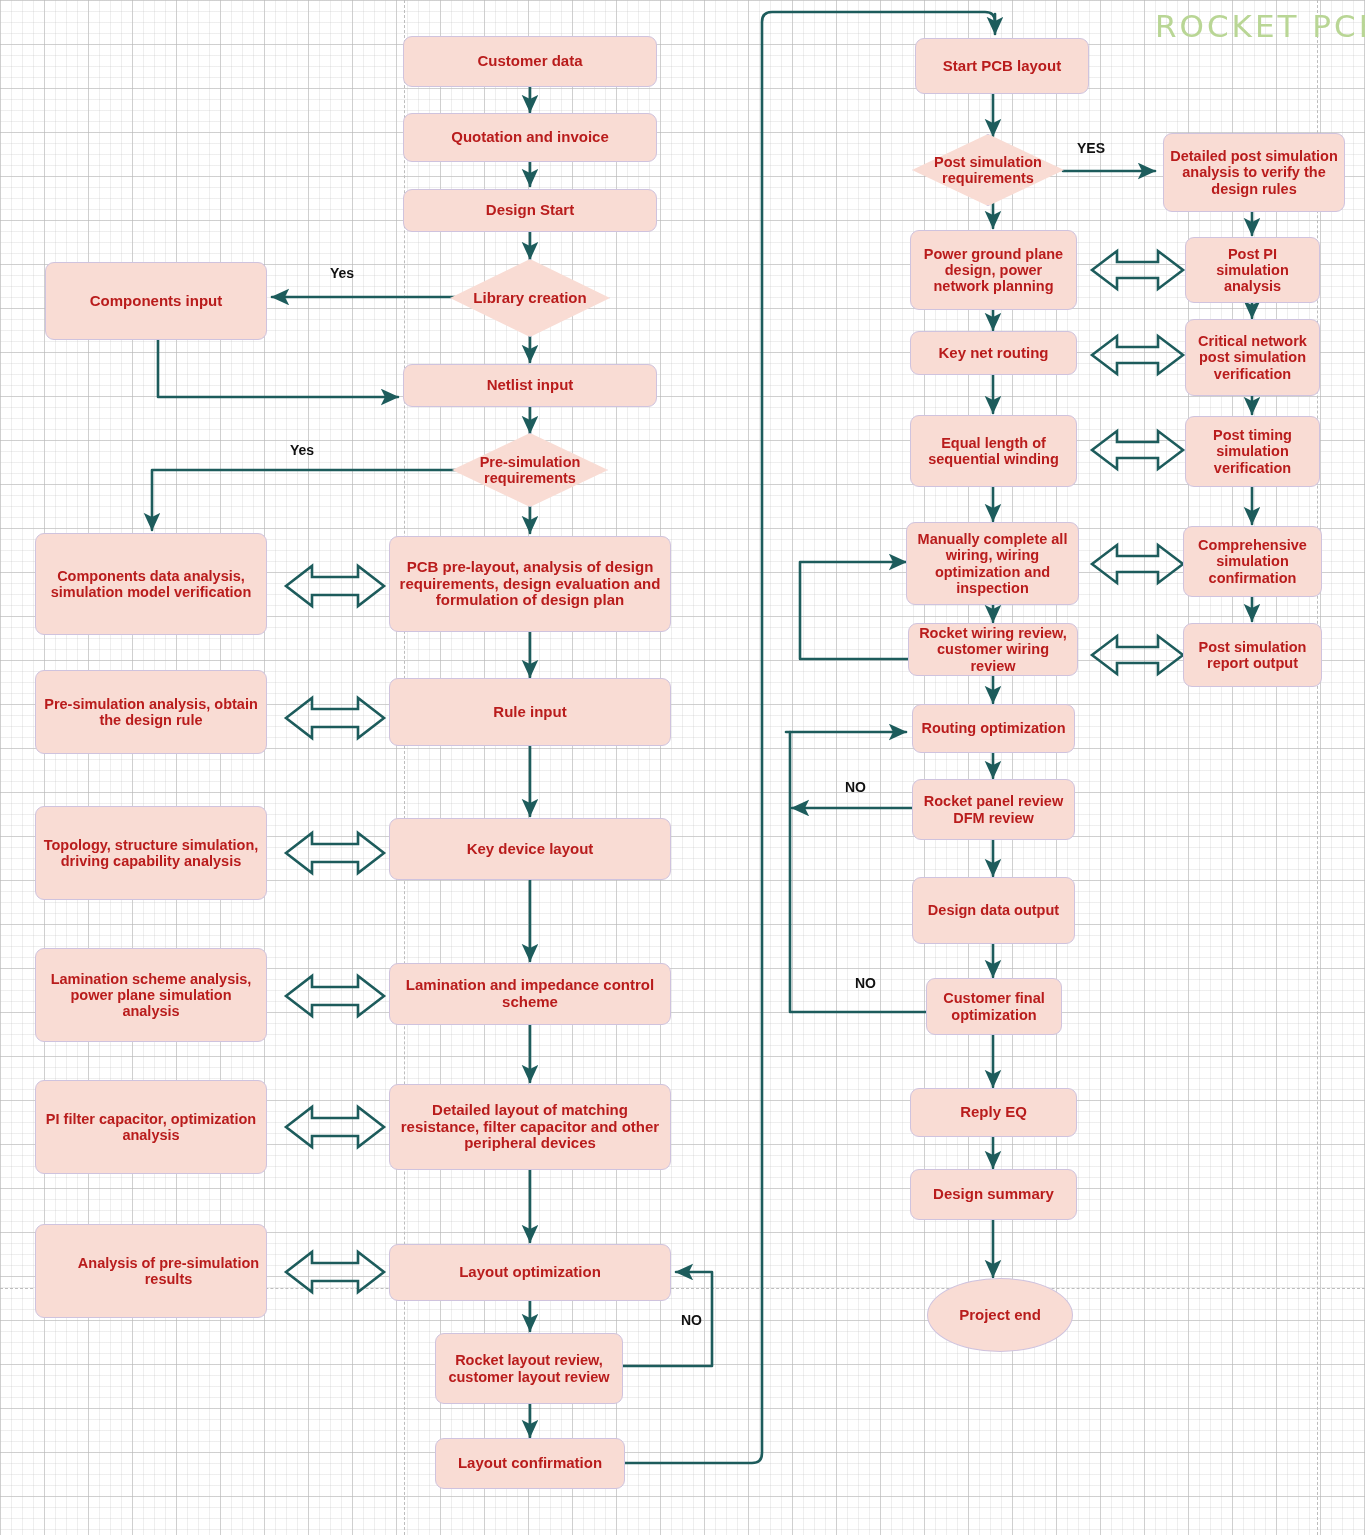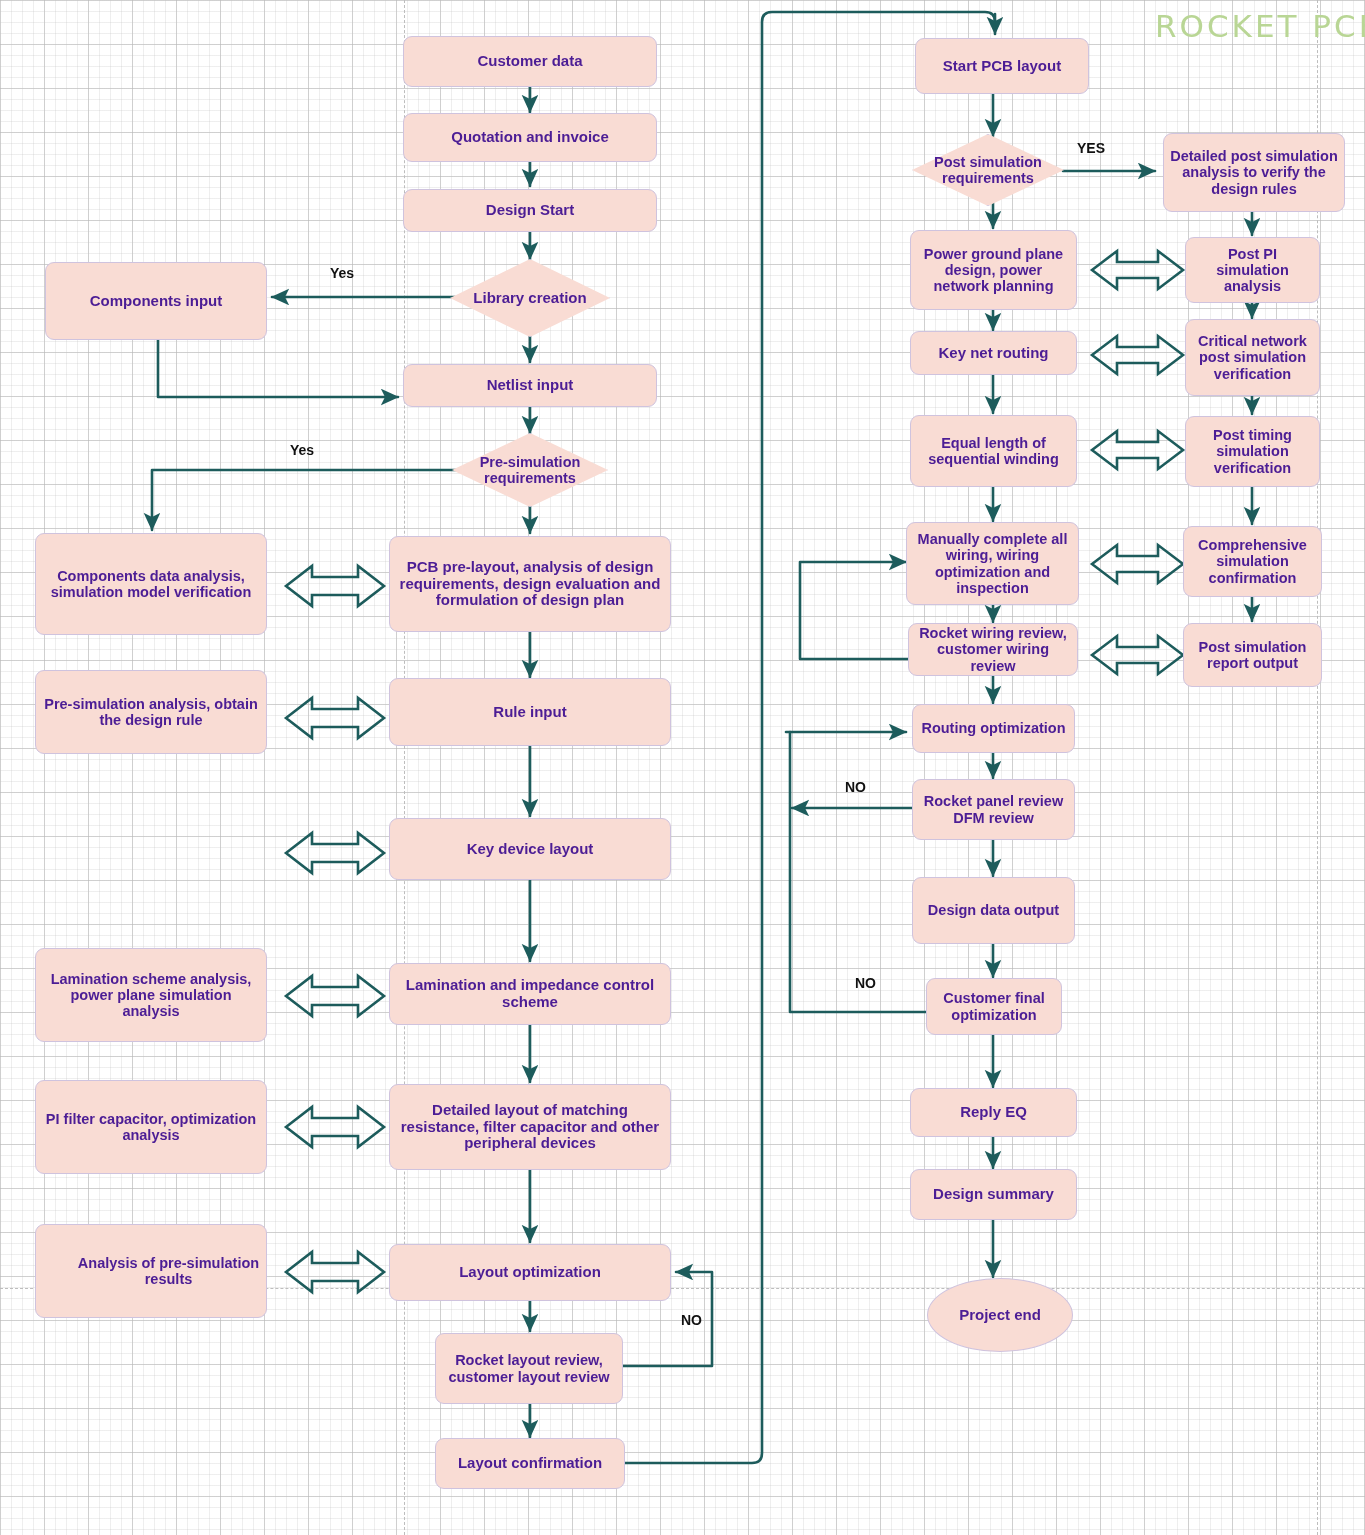--- a/index.html
+++ b/index.html
@@ -23,21 +23,21 @@
   .vguide{position:absolute;top:0;bottom:0;width:0;border-left:1px dashed #bdbdbd;}
   .hguide{position:absolute;left:0;right:0;height:0;border-top:1px dashed #bdbdbd;}
 
   #canvas{position:absolute;inset:0;}
 
   
   .node{
     position:absolute;box-sizing:border-box;
     background:#f9dcd4;border:1.6px solid #cfc3de;border-radius:9px;
     display:flex;align-items:center;justify-content:center;text-align:center;
-    color:#4c1d95;font-weight:bold;line-height:1.12;
+    color:#b91c1c;font-weight:bold;line-height:1.12;
     padding:2px 5px;
     font-family:"Liberation Sans", sans-serif;
   }
   .node.diamond{
     background:transparent;border:none;border-radius:0;padding:0;
   }
   .diamond .dshape{
     position:absolute;inset:0;
     background:#f9dcd4;border:1.6px solid #cfc3de;
     clip-path:polygon(50% 0%,100% 50%,50% 100%,0% 50%);
@@ -200,20 +200,21 @@
   <div class="node fs15" style="left:389px;top:818px;width:282px;height:62px;">Key device layout</div>
   <div class="node fs15" style="left:389px;top:963px;width:282px;height:62px;">Lamination and impedance control scheme</div>
   <div class="node fs15" style="left:389px;top:1084px;width:282px;height:86px;">Detailed layout of matching resistance, filter capacitor and other peripheral devices</div>
   <div class="node fs15" style="left:389px;top:1244px;width:282px;height:57px;">Layout optimization</div>
   <div class="node fs14" style="left:435px;top:1333px;width:188px;height:71px;">Rocket layout review, customer layout review</div>
   <div class="node fs15" style="left:435px;top:1438px;width:190px;height:51px;">Layout confirmation</div>
 
   <div class="node fs15" style="left:45px;top:262px;width:222px;height:78px;">Components input</div>
   <div class="node fs14" style="left:35px;top:533px;width:232px;height:102px;">Components data analysis, simulation model verification</div>
   <div class="node fs14" style="left:35px;top:670px;width:232px;height:84px;">Pre-simulation analysis, obtain the design rule</div>
+  <div class="node fs14" style="left:35px;top:806px;width:232px;height:94px;">Topology, structure simulation, driving capability analysis</div>
   <div class="node fs14" style="left:35px;top:948px;width:232px;height:94px;">Lamination scheme analysis, power plane simulation analysis</div>
   <div class="node fs14" style="left:35px;top:1080px;width:232px;height:94px;">PI filter capacitor, optimization analysis</div>
   <div class="node fs14" style="left:35px;top:1224px;width:232px;height:94px;padding-left:40px;">Analysis of pre-simulation results</div>
 
   <div class="node fs15" style="left:915px;top:38px;width:174px;height:56px;">Start PCB layout</div>
 
   <div class="node diamond fs14" style="left:912px;top:134px;width:152px;height:72px;">
     <div class="dshape"></div>
     <div class="dlabel">Post simulation requirements</div>
   </div>

